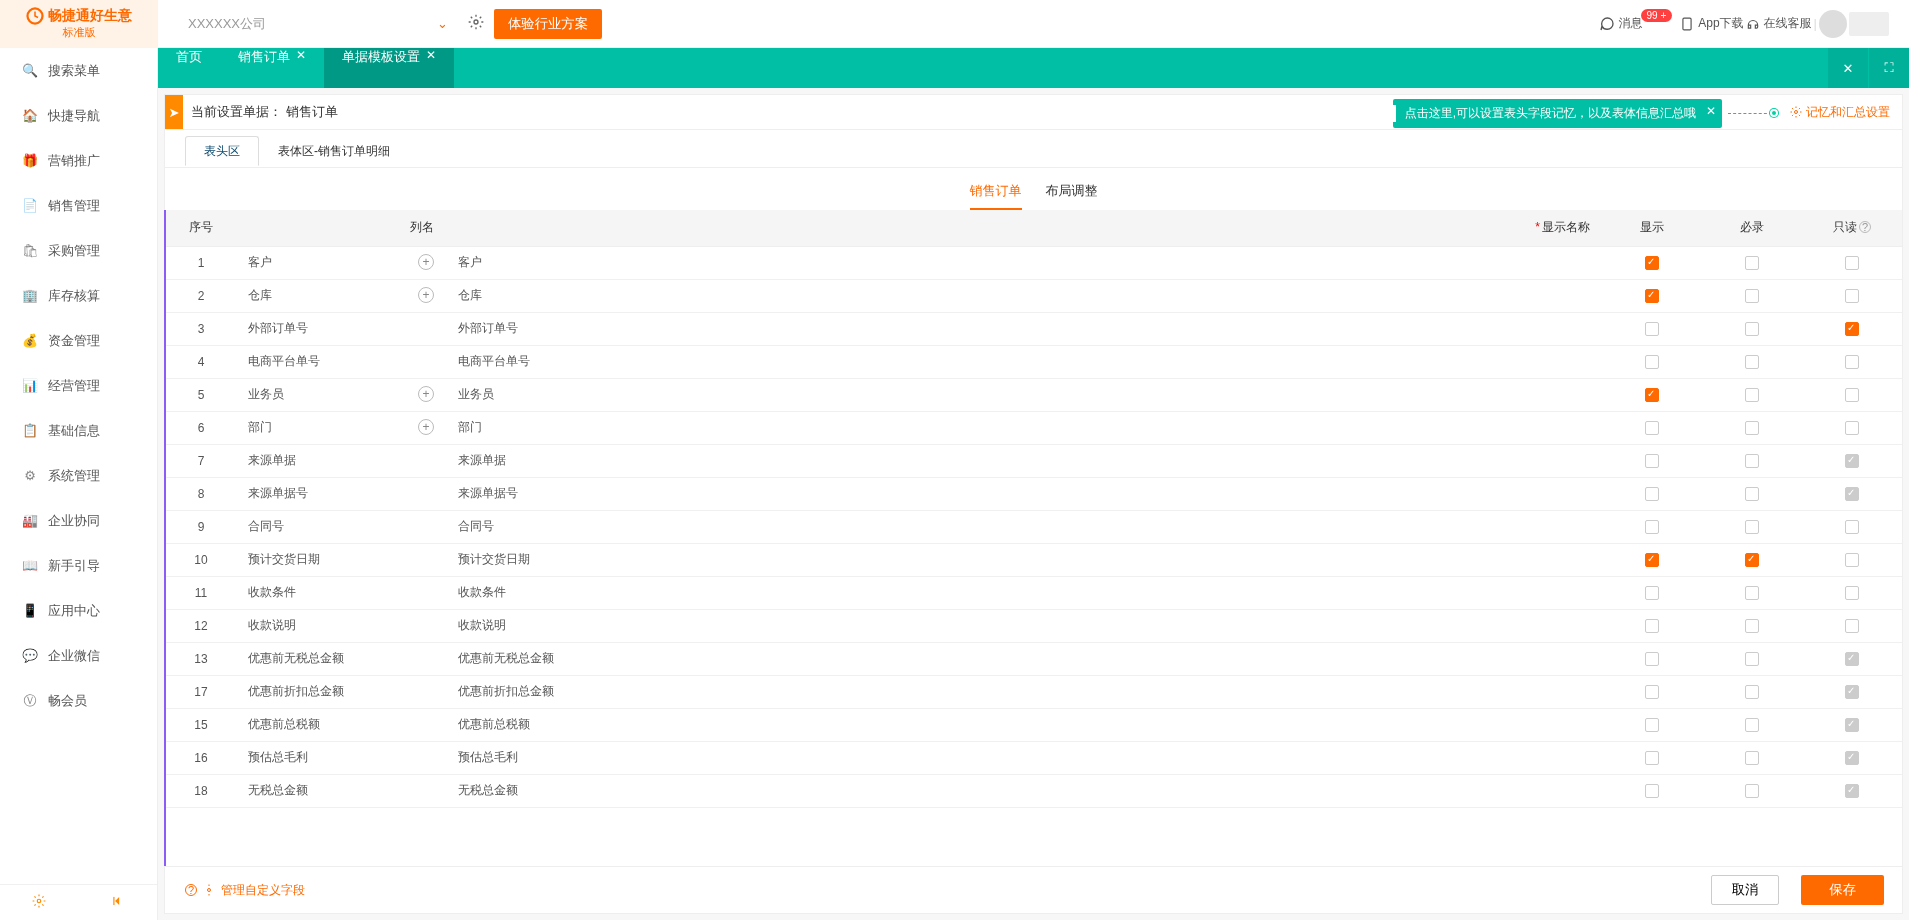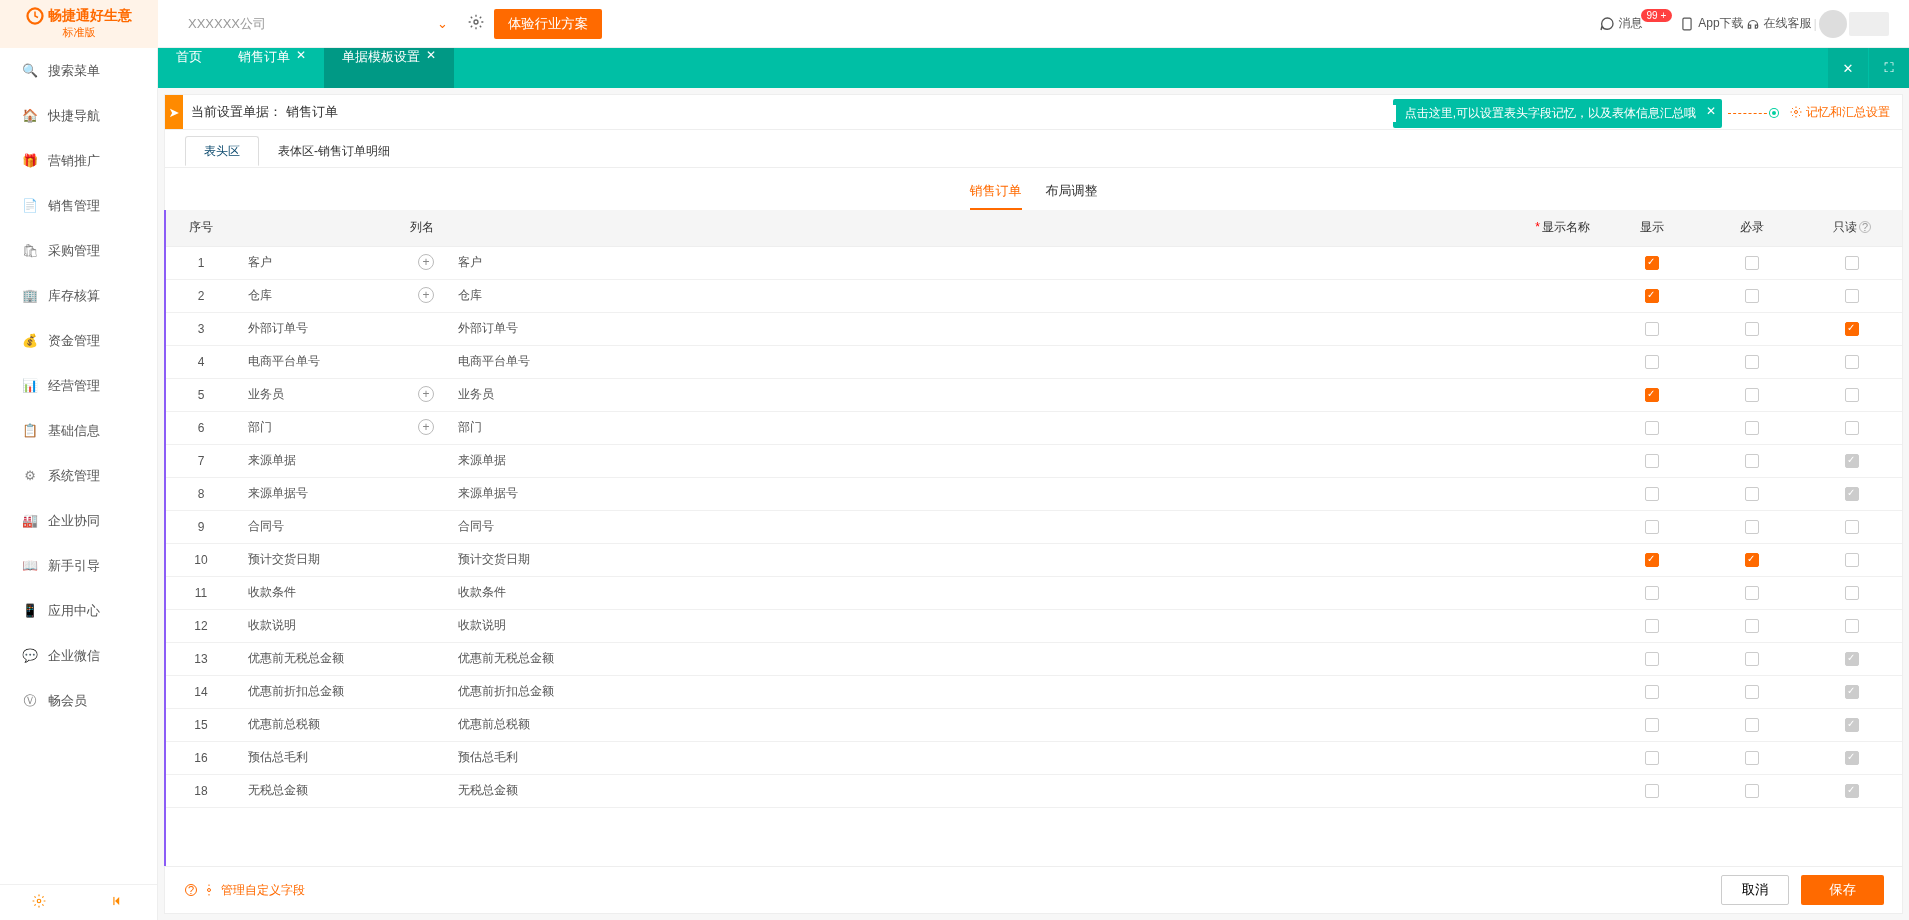--- a/index.html
+++ b/index.html
@@ -79,21 +79,21 @@
 .chk { appearance: none; width: 14px; height: 14px; border: 1px solid #ccc; border-radius: 2px; display: inline-block; vertical-align: middle; position: relative; cursor: pointer; background: #fff; }
 .chk.on { background: #ff6a00; border-color: #ff6a00; }
 .chk.on::after { content: "✓"; color: #fff; font-size: 10px; position: absolute; top: -1px; left: 1px; }
 .chk.dis { background: #f0f0f0; border-color: #ddd; cursor: not-allowed; }
 .chk.dis.on { background: #ccc; border-color: #ccc; }
 .help-icon { font-size: 11px; color: #999; border: 1px solid #bbb; border-radius: 50%; width: 12px; height: 12px; display: inline-flex; align-items: center; justify-content: center; margin-left: 2px; }
 
 
 .footer { height: 48px; background: #fff; margin: 0 6px 6px 6px; border: 1px solid #eee; display: flex; align-items: center; padding: 0 18px; }
 .foot-link { color: #ff6a00; display: flex; align-items: center; gap: 6px; font-size: 12px; cursor: pointer; }
-.foot-btns { margin-left: auto; display: flex; gap: 12px; }
+.foot-btns { margin-left: auto; display: flex; gap: 22px; }
 .btn-cancel { height: 30px; padding: 0 20px; border: 1px solid #ccc; background: #fff; border-radius: 2px; cursor: pointer; }
 .btn-save { height: 30px; padding: 0 28px; border: none; background: #ff6a00; color: #fff; border-radius: 2px; cursor: pointer; }
 </style>
 </head>
 <body>
 
 <div class="top-header">
   <div class="logo-box">
     <div class="logo-main">
       <svg width="18" height="18" viewBox="0 0 24 24">
@@ -384,21 +384,21 @@
             </tr>
             <tr>
     <td class="col-num">13</td>
     <td class="col-name">优惠前无税总金额</td>
     <td>优惠前无税总金额</td>
     <td class="c"><span class="chk"></span></td>
     <td class="c"><span class="chk"></span></td>
     <td class="c"><span class="chk dis on"></span></td>
             </tr>
             <tr>
-    <td class="col-num">14</td>
+    <td class="col-num">17</td>
     <td class="col-name">优惠前折扣总金额</td>
     <td>优惠前折扣总金额</td>
     <td class="c"><span class="chk"></span></td>
     <td class="c"><span class="chk"></span></td>
     <td class="c"><span class="chk dis on"></span></td>
             </tr>
             <tr>
     <td class="col-num">15</td>
     <td class="col-name">优惠前总税额</td>
     <td>优惠前总税额</td>

